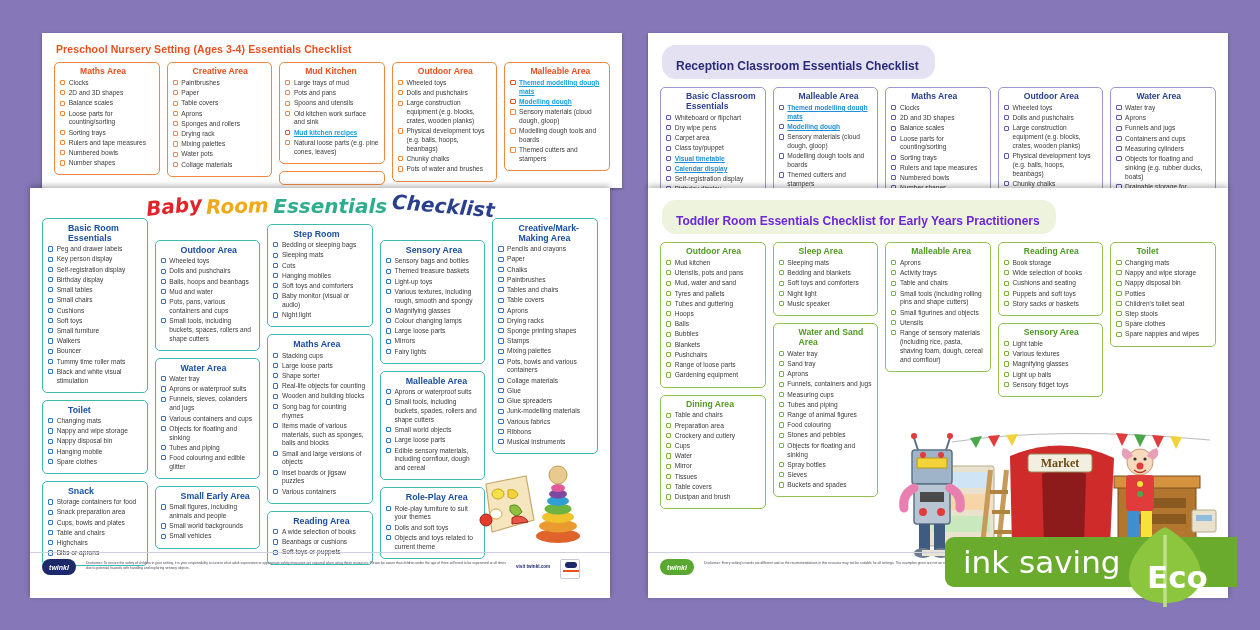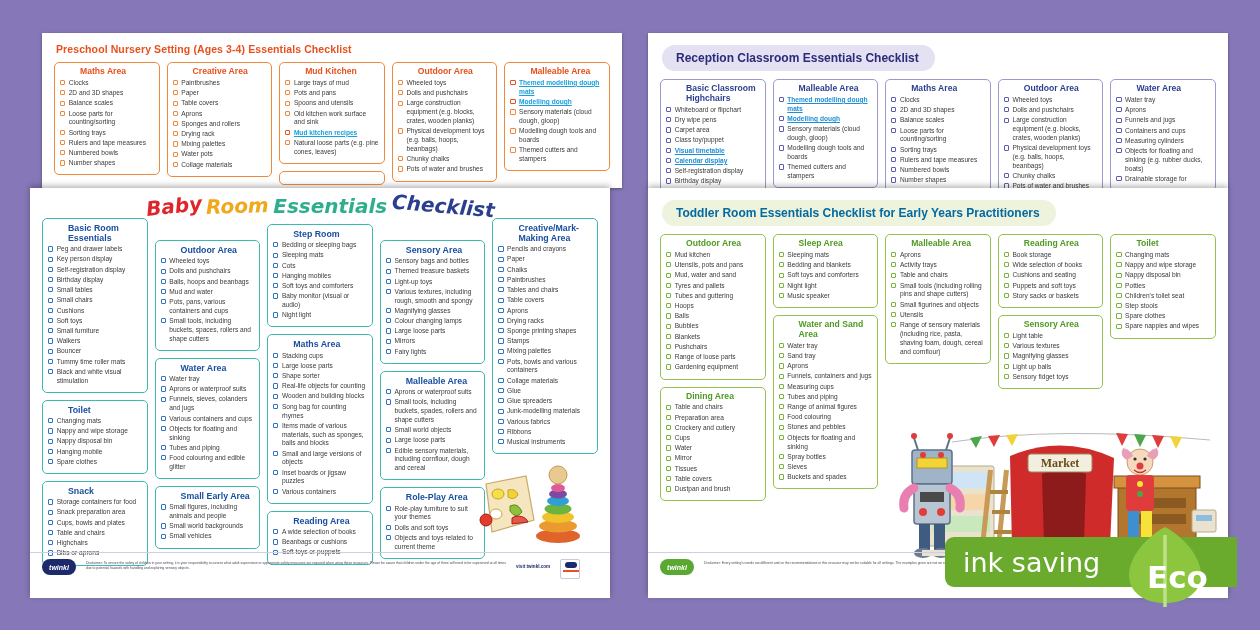--- a/index.html
+++ b/index.html
@@ -30,25 +30,25 @@
 
   
   .title-plain {
     font-size:10.5px; font-weight:bold; color:#e8501e;
     padding:10px 0 7px 14px; letter-spacing:.1px;
   }
   .title-pill {
     display:inline-block;
     background:#e3e1f2; color:#2b2b7a;
     font-size:12px; font-weight:bold;
-    padding:6px 16px 6px 14px;
+    padding:14px 16px 6px 14px;
     border-radius:14px;
     margin:12px 0 8px 14px;
   }
-  .title-pill.green { background:#eef3dd; color:#0369a1; }
+  .title-pill.green { background:#eef3dd; color:#6d28d9; }
   .title-rainbow {
     text-align:center; padding-top:6px; height:30px;
     white-space:nowrap;
   }
   .title-rainbow span {
     font-size:20px; font-weight:bold; font-style:italic;
     font-family:"DejaVu Sans", sans-serif;
     display:inline-block;
   }
 
@@ -152,21 +152,21 @@
     position:absolute; left:0; top:6px;
     width:248px; height:50px;
     background:#6aaa2c; border-radius:9px;
   }
   .eco-strip {
     position:absolute; left:200px; top:6px;
     width:92px; height:50px; background:#6aaa2c;
   }
   .eco-text {
     position:absolute; left:18px; top:17px;
-    color:#fff; font-size:27px; line-height:29px;
+    color:#fff; font-size:31px; line-height:29px;
     font-family:"DejaVu Sans", sans-serif;
   }
   .eco-leaf {
     position:absolute; left:182px; top:-6px;
     width:76px; height:82px;
   }
   .eco-eco {
     position:absolute; left:202px; top:32px;
     color:#fff; font-size:31px; font-weight:bold; line-height:29px;
     font-family:"DejaVu Sans", sans-serif;
@@ -861,21 +861,21 @@
     <div class="badge-sq"></div>
   </div>
 </div>
 
 <div class="sheet sheet-back" id="doc-reception">
   <div class="title-pill">Reception Classroom Essentials Checklist</div>
   <div class="cols">
 
     <div class="col">
       <div class="box navy">
-        <h4>Basic Classroom Highchairs</h4>
+        <h4>Basic Classroom Essentials</h4>
         <ul>
           <li>
               <span class="cb"></span>
               <span>Whiteboard or flipchart</span>
             </li>
           <li>
               <span class="cb"></span>
               <span>Dry wipe pens</span>
             </li>
           <li>

